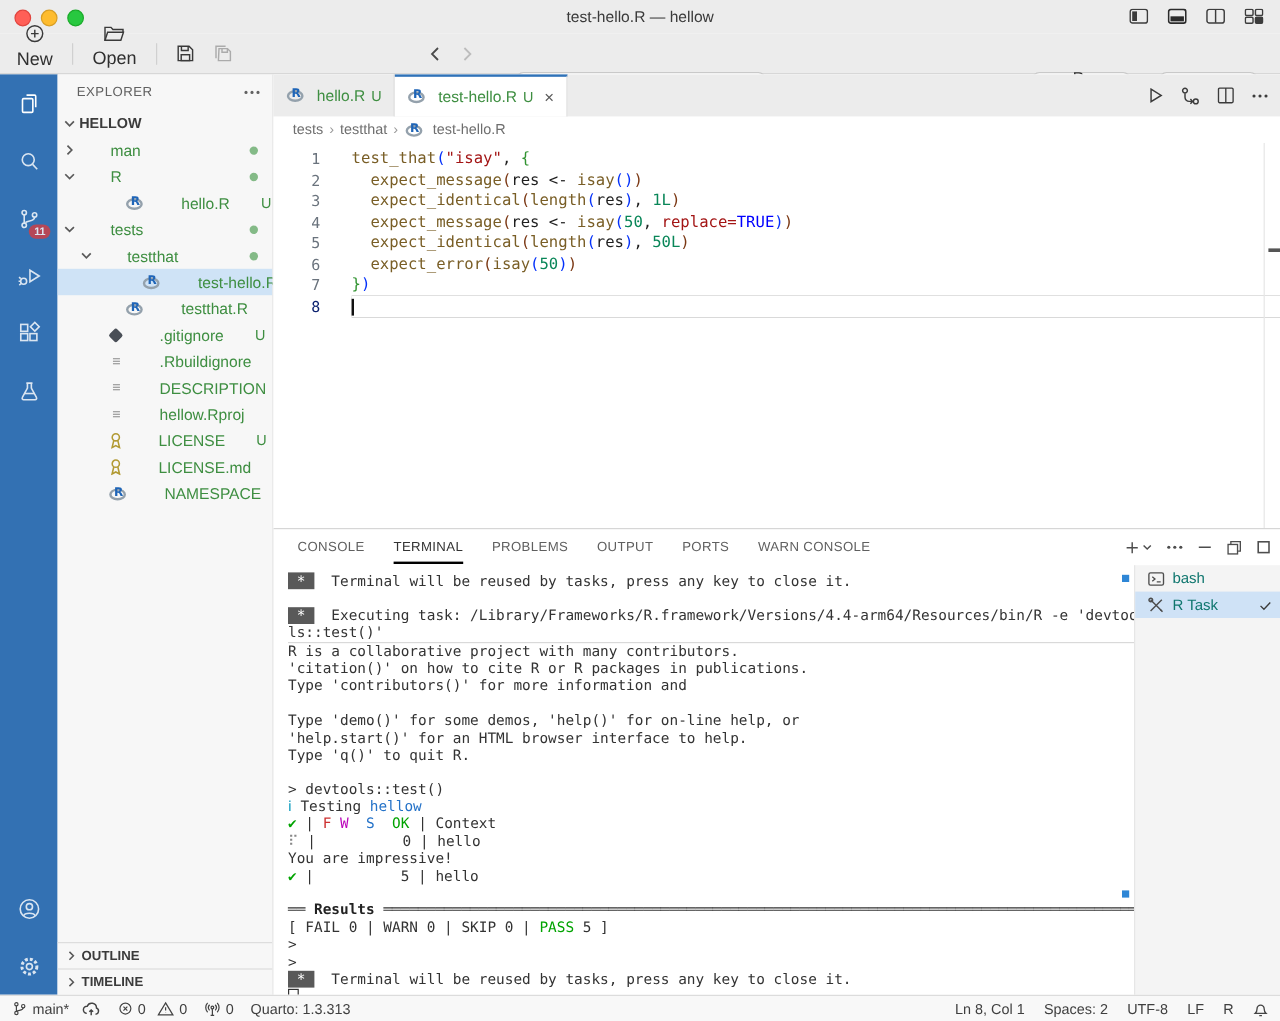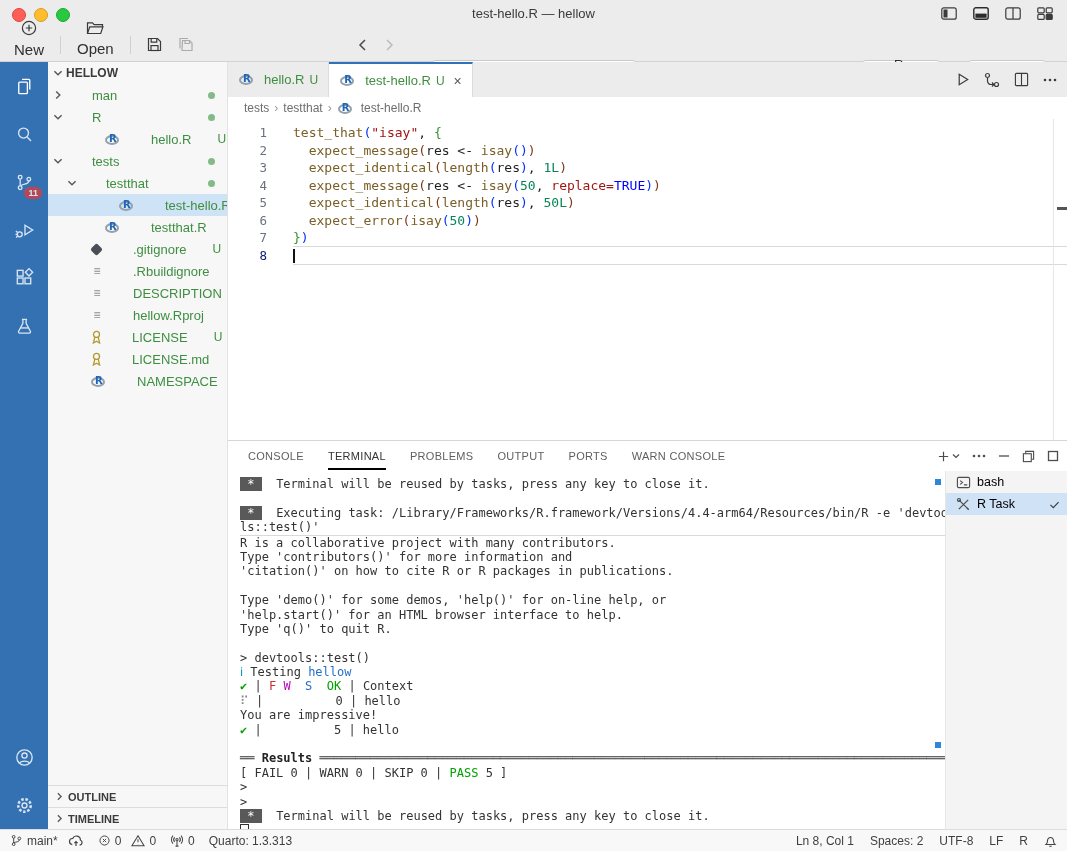--- a/index.html
+++ b/index.html
@@ -94,21 +94,21 @@
     font-family:"DejaVu Sans Mono","Liberation Mono",monospace;font-size:12px;}
   .tm-line{height:14.4px;line-height:14.4px;white-space:pre;color:#333;}
   .tm-line.tm-sep{border-top:1px solid #d9d9d9;}
   .tm-def{color:#333;} .tm-grn{color:#00a300;} .tm-red{color:#cd3131;} .tm-mag{color:#bc05bc;}
   .tm-blu{color:#2472c8;} .tm-cyn{color:#0598bc;} .tm-gry{color:#888;}
   .tm-inv{background:#595959;color:#fff;}
   .tm-bold{font-weight:bold;color:#222;}
   .tm-cursor{display:inline-block;width:7px;height:12px;border:1px solid #333;vertical-align:middle;}
   .tmark{position:absolute;right:4px;width:6px;height:6px;background:#2e86d6;}
   .termlist{width:122px;flex:none;background:#f4f4f4;border-left:1px solid #e6e6e6;box-sizing:border-box;}
-  .term-item{height:22px;display:flex;align-items:center;gap:6px;padding:0 6px 0 10px;font-size:12.5px;color:#000000;cursor:pointer;}
+  .term-item{height:22px;display:flex;align-items:center;gap:6px;padding:0 6px 0 10px;font-size:12.5px;color:#0f766e;cursor:pointer;}
   .term-item.selected{background:#cfe2f6;}
   .term-item .check{margin-left:auto;}
 
   
   .statusbar{position:absolute;left:0;bottom:0;width:1067px;height:22px;background:#f8f8f8;border-top:1px solid #dcdcdc;box-sizing:border-box;display:flex;align-items:center;font-size:12px;color:#3f3f3f;padding:0 10px;}
   .sb-item{display:flex;align-items:center;gap:4px;margin-right:14px;cursor:pointer;white-space:nowrap;}
   .sb-right{margin-left:auto;display:flex;align-items:center;}
   .sb-right .sb-item{margin-right:0;margin-left:16px;}
 </style>
 </head>
@@ -288,20 +288,30 @@
     </div>
     <div class="act-item">
       <svg width="23" height="23" viewBox="0 0 24 24" fill="none" stroke="#ffffff">
           <circle cx="12" cy="12" r="6.5" stroke-width="2.6" stroke-dasharray="2.6 1.8"></circle>
           <circle cx="12" cy="12" r="2.6" stroke-width="1.4"></circle>
         </svg>
     </div>
   </div>
 
   <div class="sidebar">
+    <div class="explorer-head">
+      <span class="explorer-title">EXPLORER</span>
+      <span>
+          <svg width="14" height="4" viewBox="0 0 14 4" fill="#616161">
+            <circle cx="2" cy="2" r="1.3"></circle>
+            <circle cx="7" cy="2" r="1.3"></circle>
+            <circle cx="12" cy="2" r="1.3"></circle>
+          </svg>
+        </span>
+    </div>
     <div class="explorer-root">
       <svg width="12" height="12" viewBox="0 0 10 10" fill="none" stroke="#5a5a5a" stroke-width="1.2" style="margin-right:2px;">
           <path d="M2 3.5l3 3 3-3"></path>
         </svg>
       <span>HELLOW</span>
     </div>
     <div id="file-tree">
         <div class="explorer-row" style="padding-left: 4px;">
           <svg class="chev" width="12" height="12" viewBox="0 0 10 10" fill="none" stroke="#5a5a5a" stroke-width="1.2">
             <path d="M3.5 2l3 3-3 3"></path>
@@ -545,22 +555,22 @@
       </div>
     </div>
     <div class="panel-body">
       <div class="terminal">
         <div id="terminal-lines">
             <div class="tm-line"><span class="tm-inv"> * </span><span class="tm-def">  Terminal will be reused by tasks, press any key to close it.</span></div>
             <div class="tm-line"></div>
             <div class="tm-line"><span class="tm-inv"> * </span><span class="tm-def">  Executing task: /Library/Frameworks/R.framework/Versions/4.4-arm64/Resources/bin/R -e 'devtoo</span></div>
             <div class="tm-line"><span class="tm-def">ls::test()'</span></div>
             <div class="tm-line tm-sep"><span class="tm-def">R is a collaborative project with many contributors.</span></div>
+            <div class="tm-line"><span class="tm-def">'citation()' on how to cite R or R packages in publications.</span></div>
             <div class="tm-line"><span class="tm-def">Type 'contributors()' for more information and</span></div>
-            <div class="tm-line"><span class="tm-def">'citation()' on how to cite R or R packages in publications.</span></div>
             <div class="tm-line"></div>
             <div class="tm-line"><span class="tm-def">Type 'demo()' for some demos, 'help()' for on-line help, or</span></div>
             <div class="tm-line"><span class="tm-def">'help.start()' for an HTML browser interface to help.</span></div>
             <div class="tm-line"><span class="tm-def">Type 'q()' to quit R.</span></div>
             <div class="tm-line"></div>
             <div class="tm-line"><span class="tm-def">&gt; devtools::test()</span></div>
             <div class="tm-line"><span class="tm-cyn">ℹ </span><span class="tm-def">Testing </span><span class="tm-blu">hellow</span></div>
             <div class="tm-line"><span class="tm-grn">✔</span><span class="tm-def"> | </span><span class="tm-red">F</span><span class="tm-def"> </span><span class="tm-mag">W</span><span class="tm-def">  </span><span class="tm-blu">S</span><span class="tm-def">  </span><span class="tm-grn">OK</span><span class="tm-def"> | Context</span></div>
             <div class="tm-line"><span class="tm-gry">⠏</span><span class="tm-def"> |          0 | hello</span></div>
             <div class="tm-line"><span class="tm-def">You are impressive!</span></div>

